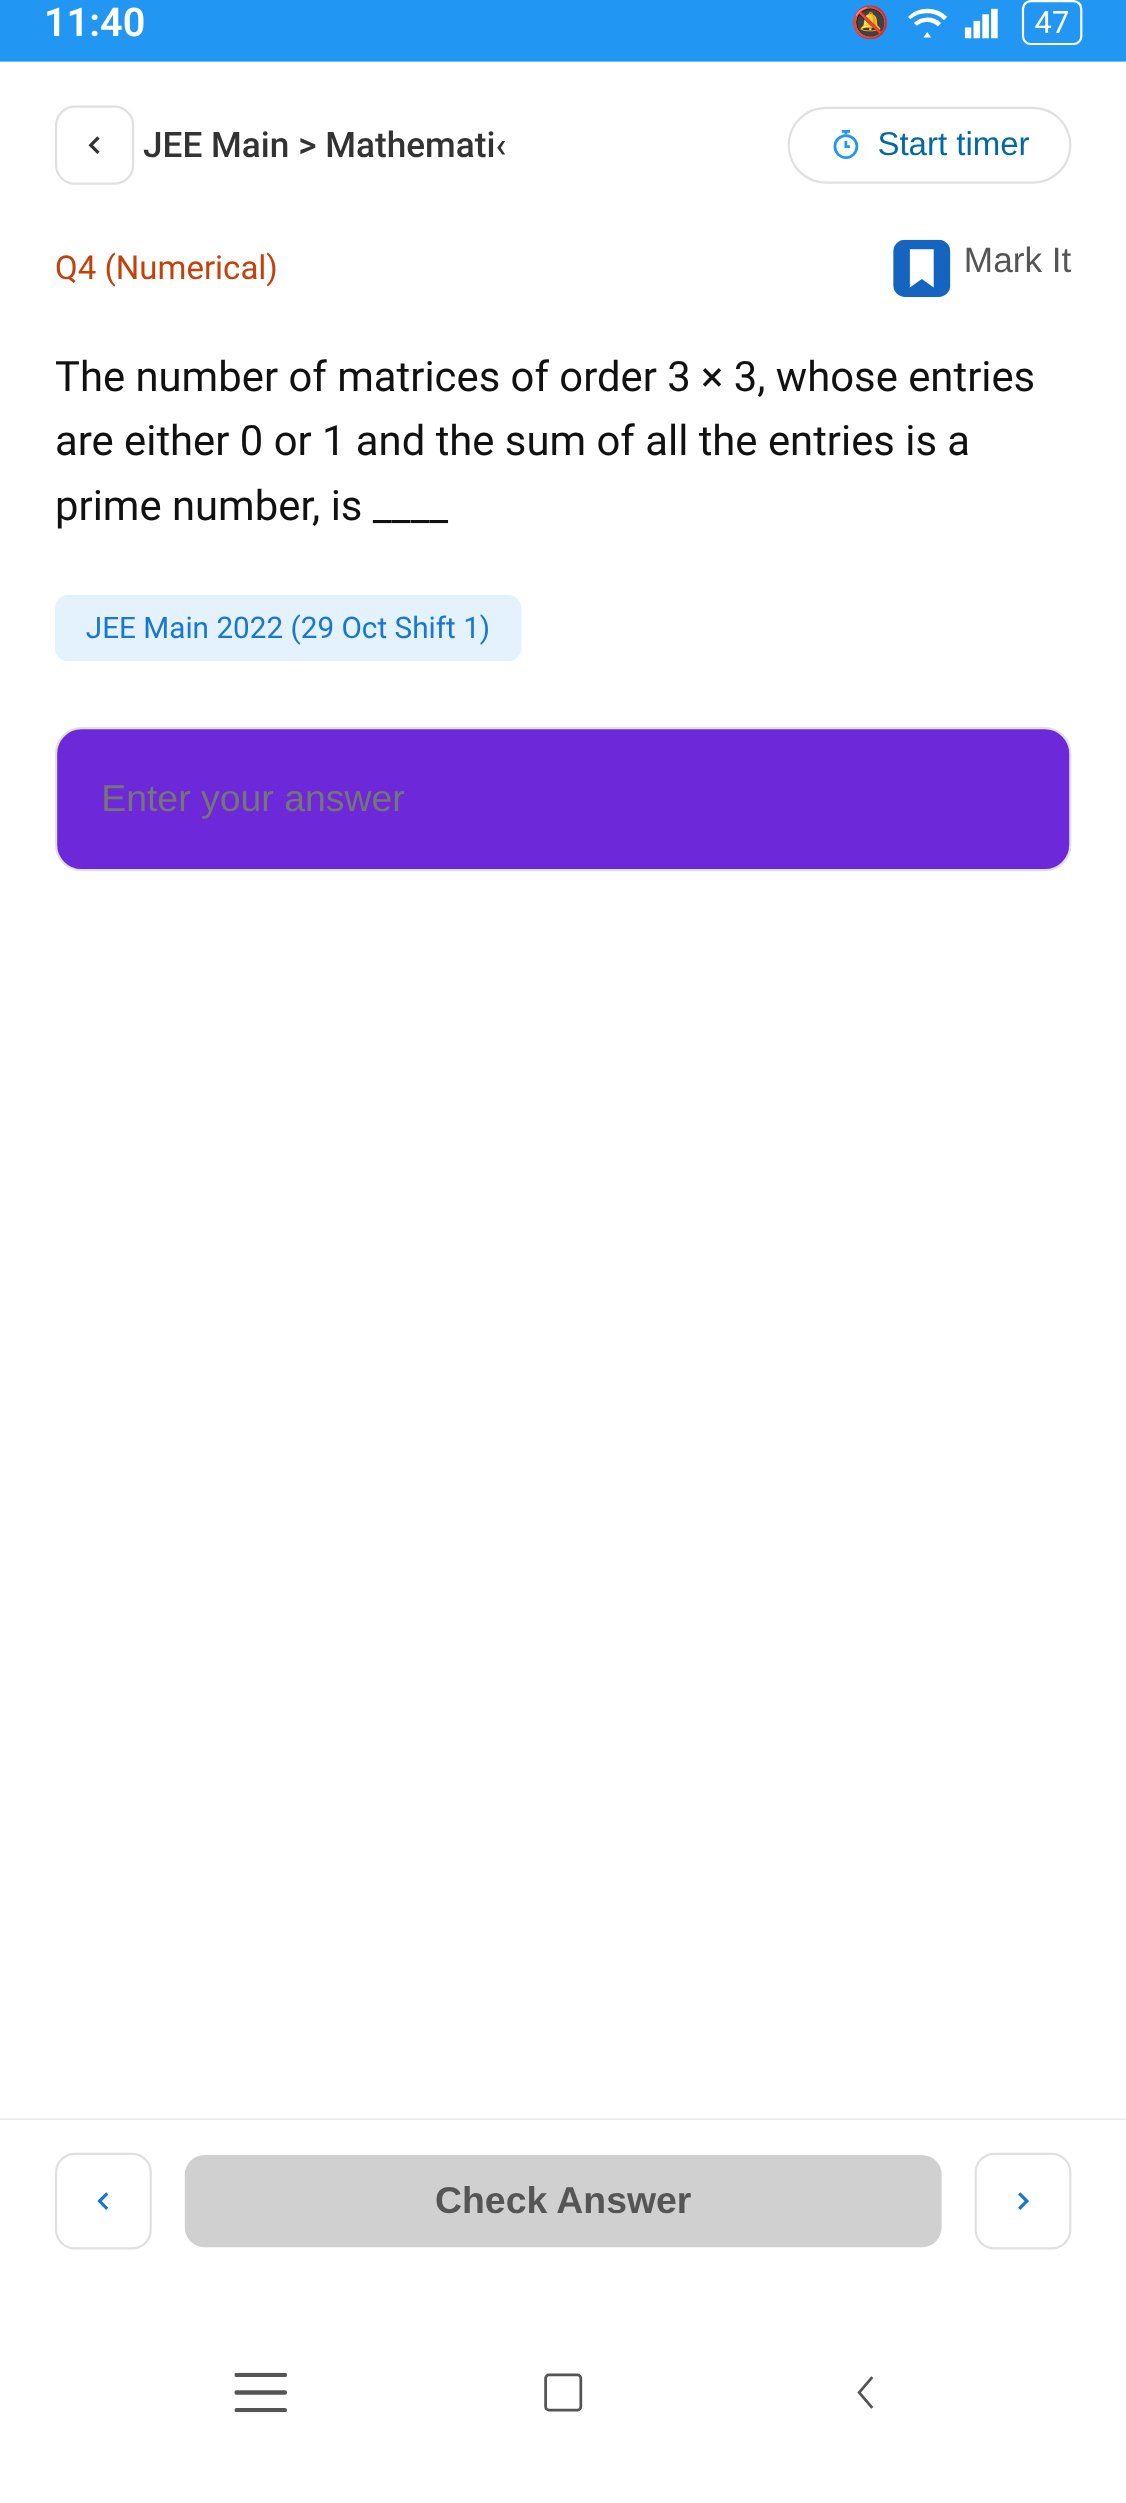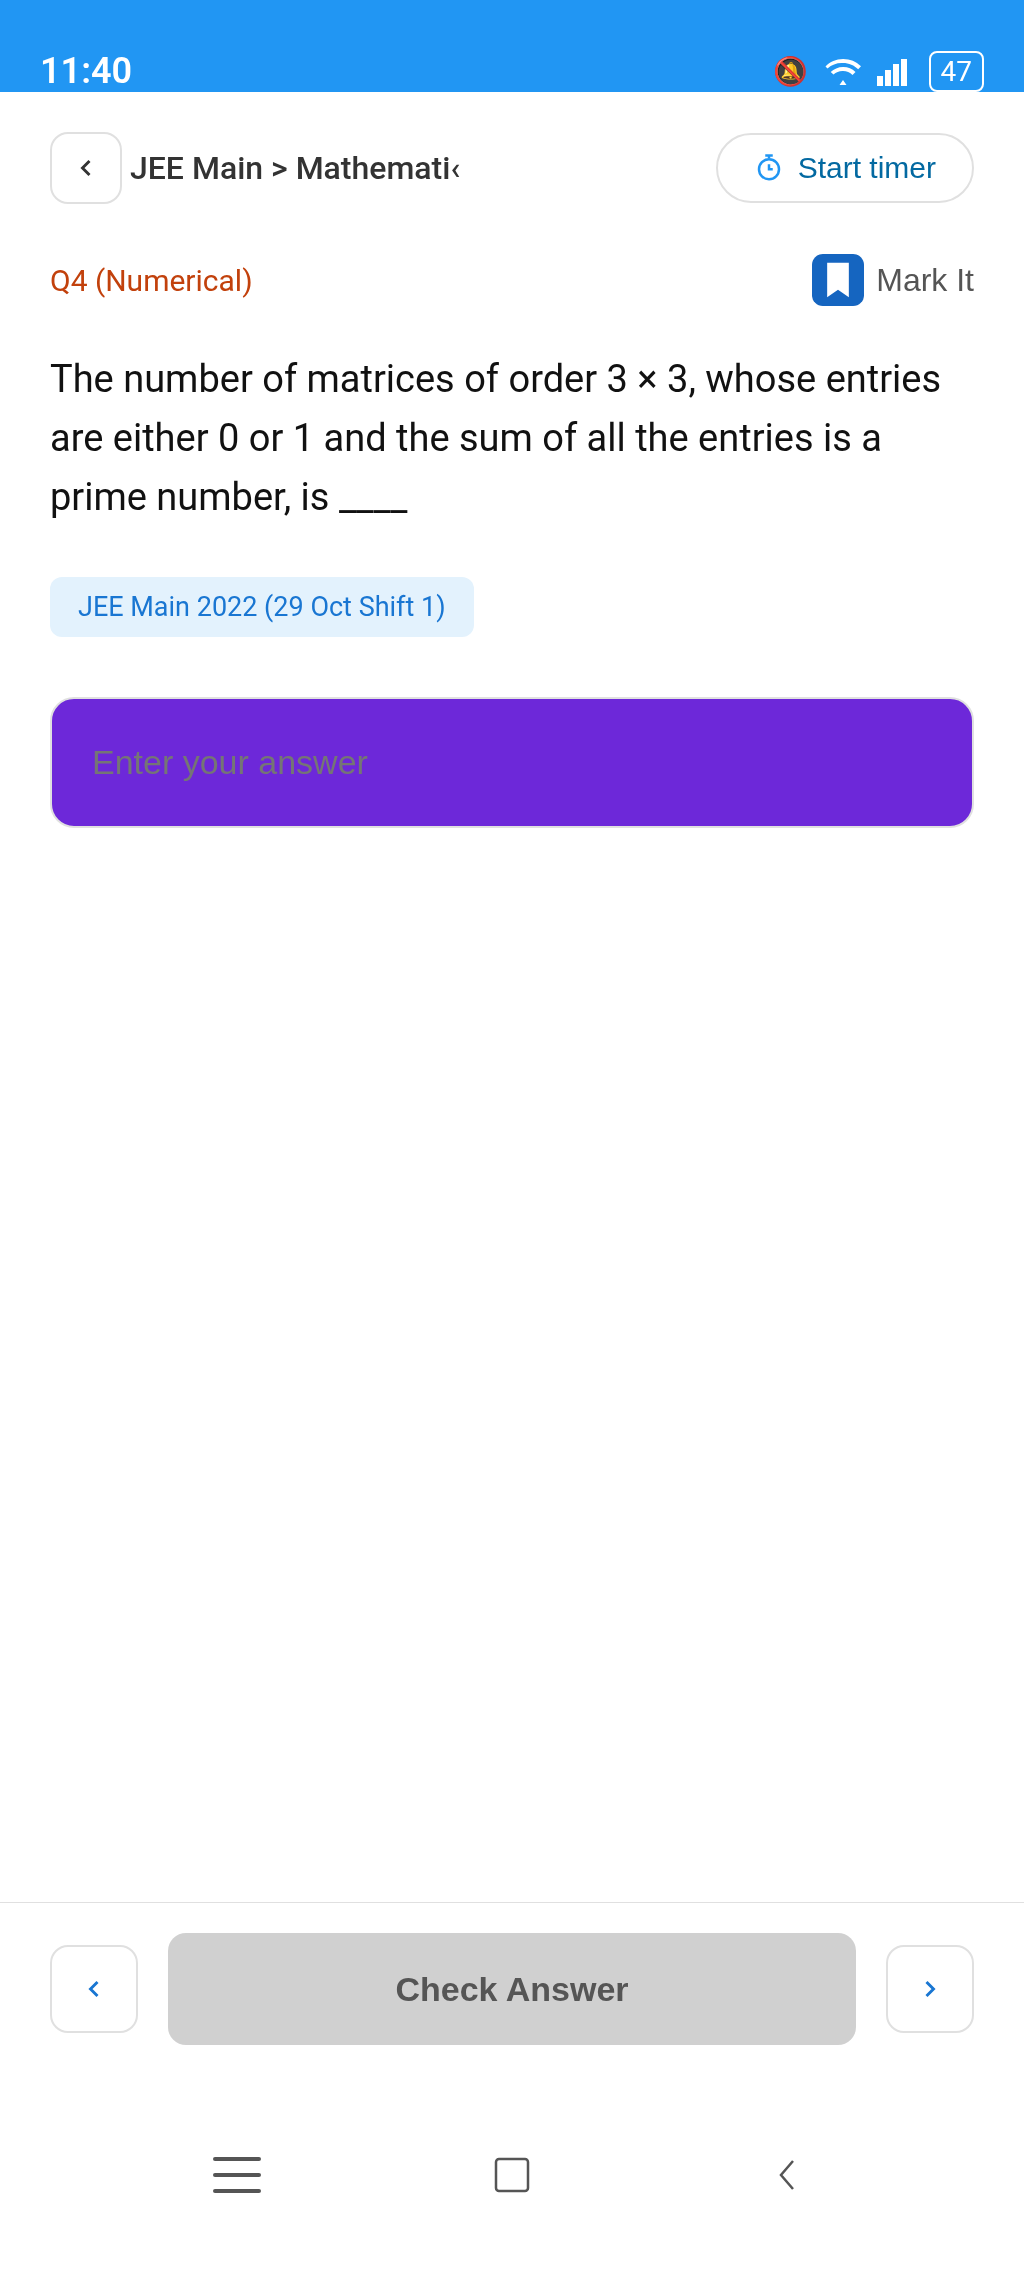--- a/index.html
+++ b/index.html
@@ -13,24 +13,24 @@
       width: 1024px;
       height: 2275px;
       font-family: -apple-system, BlinkMacSystemFont, 'Segoe UI', Roboto, sans-serif;
       background: #ffffff;
       overflow: hidden;
     }
 
     
     .status-bar {
       width: 100%;
-      height: 92px;
+      height: 56px;
       background: #2196F3;
       display: flex;
-      align-items: flex-end;
+      align-items: flex-start;
       justify-content: space-between;
       padding: 0 40px;
     }
 
     .status-time {
       color: white;
       font-size: 36px;
       font-weight: 600;
     }
 
@@ -123,21 +123,20 @@
       margin-bottom: 44px;
     }
 
     .question-label {
       font-size: 30px;
       color: #c2410c;
     }
 
     .mark-it-btn {
       display: flex;
-      align-items: center;
       gap: 12px;
       cursor: pointer;
       background: none;
       border: none;
     }
 
     .bookmark-icon {
       width: 52px;
       height: 52px;
     }
@@ -206,21 +205,21 @@
       background: white;
       display: flex;
       align-items: center;
       justify-content: center;
       cursor: pointer;
     }
 
     .check-answer-btn {
       flex: 1;
       margin: 0 30px;
-      height: 112px;
+      height: 84px;
       background: #d0d0d0;
       border: none;
       border-radius: 18px;
       font-size: 34px;
       font-weight: 600;
       color: #555;
       cursor: pointer;
     }
 
     

